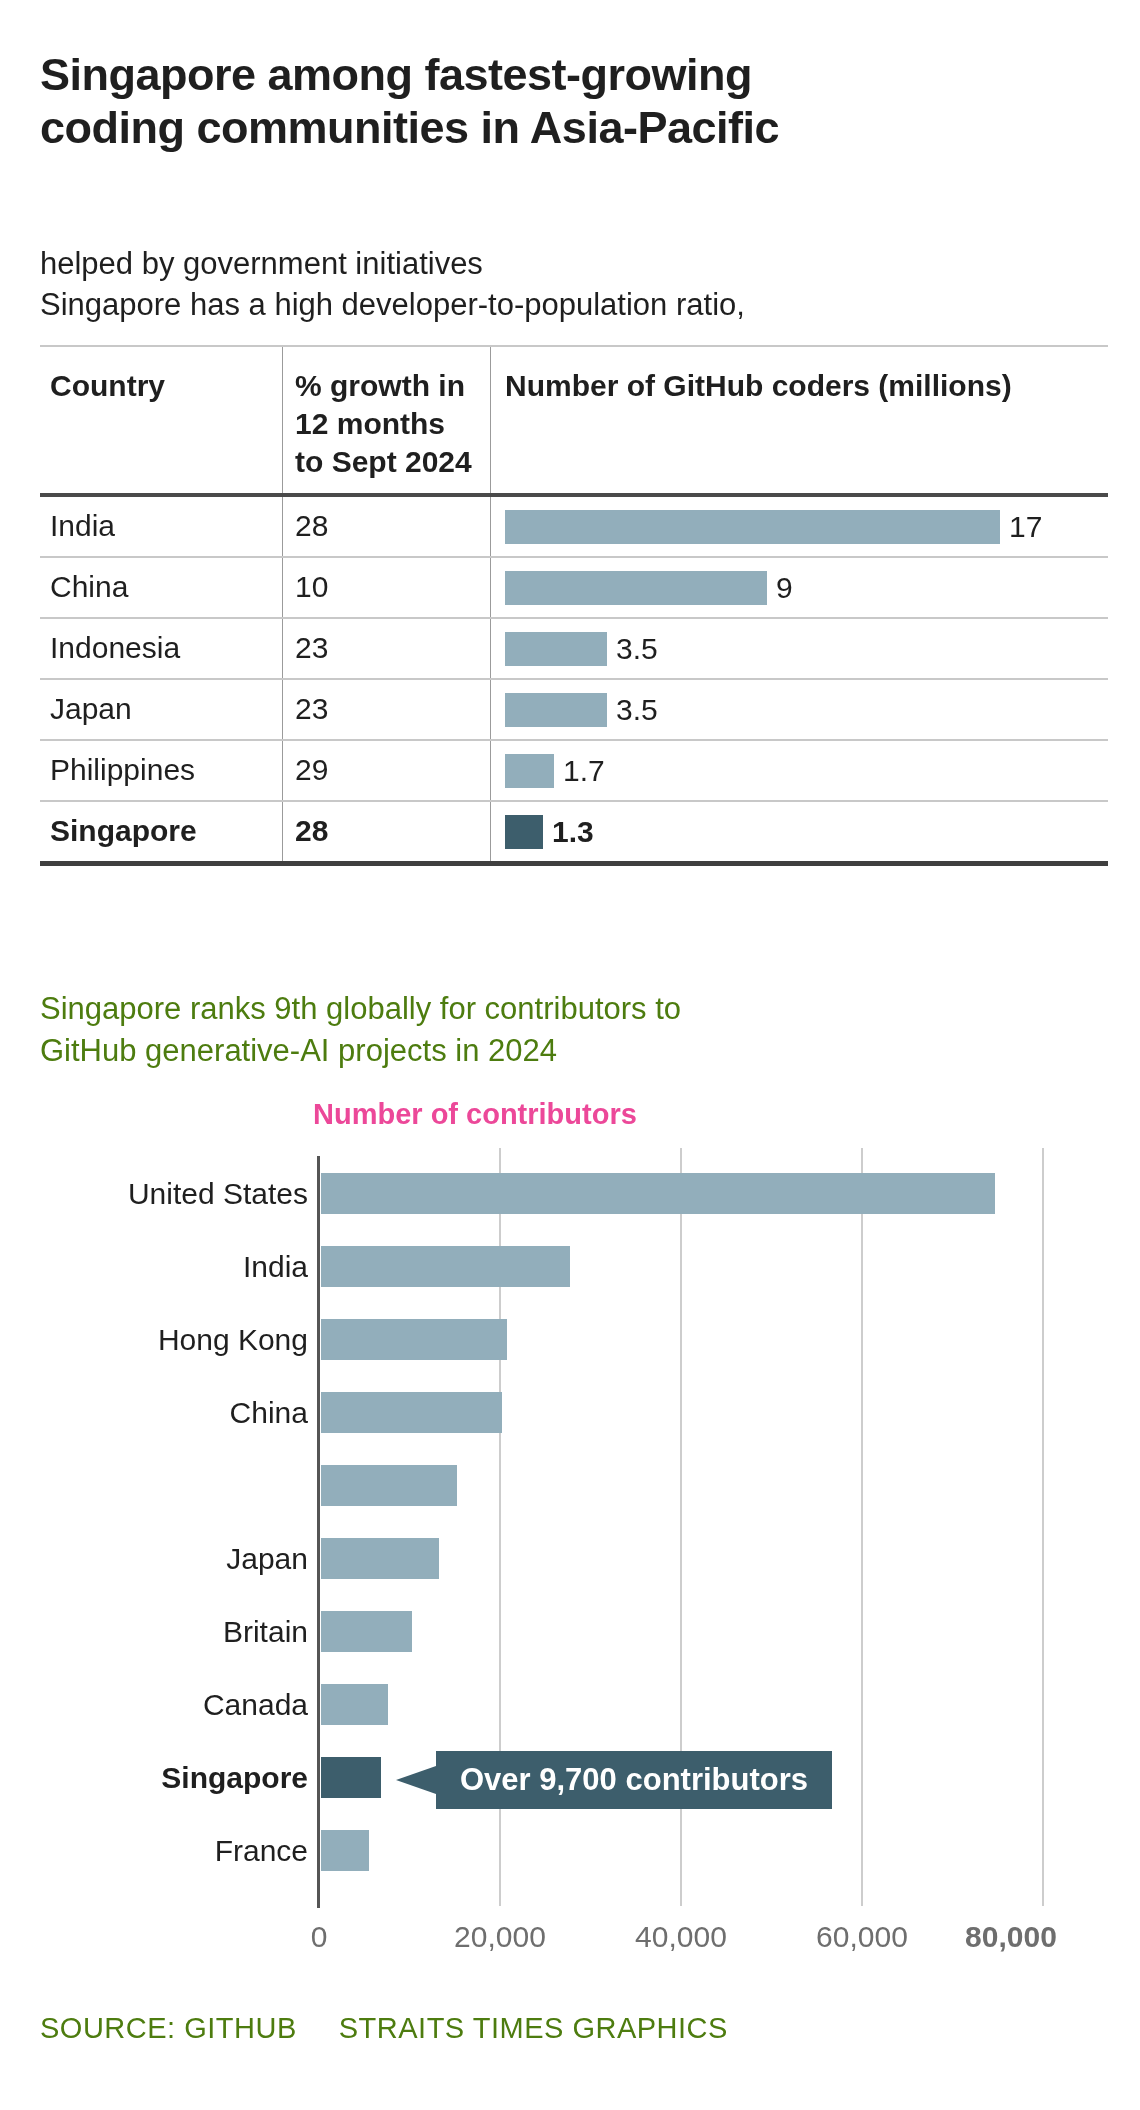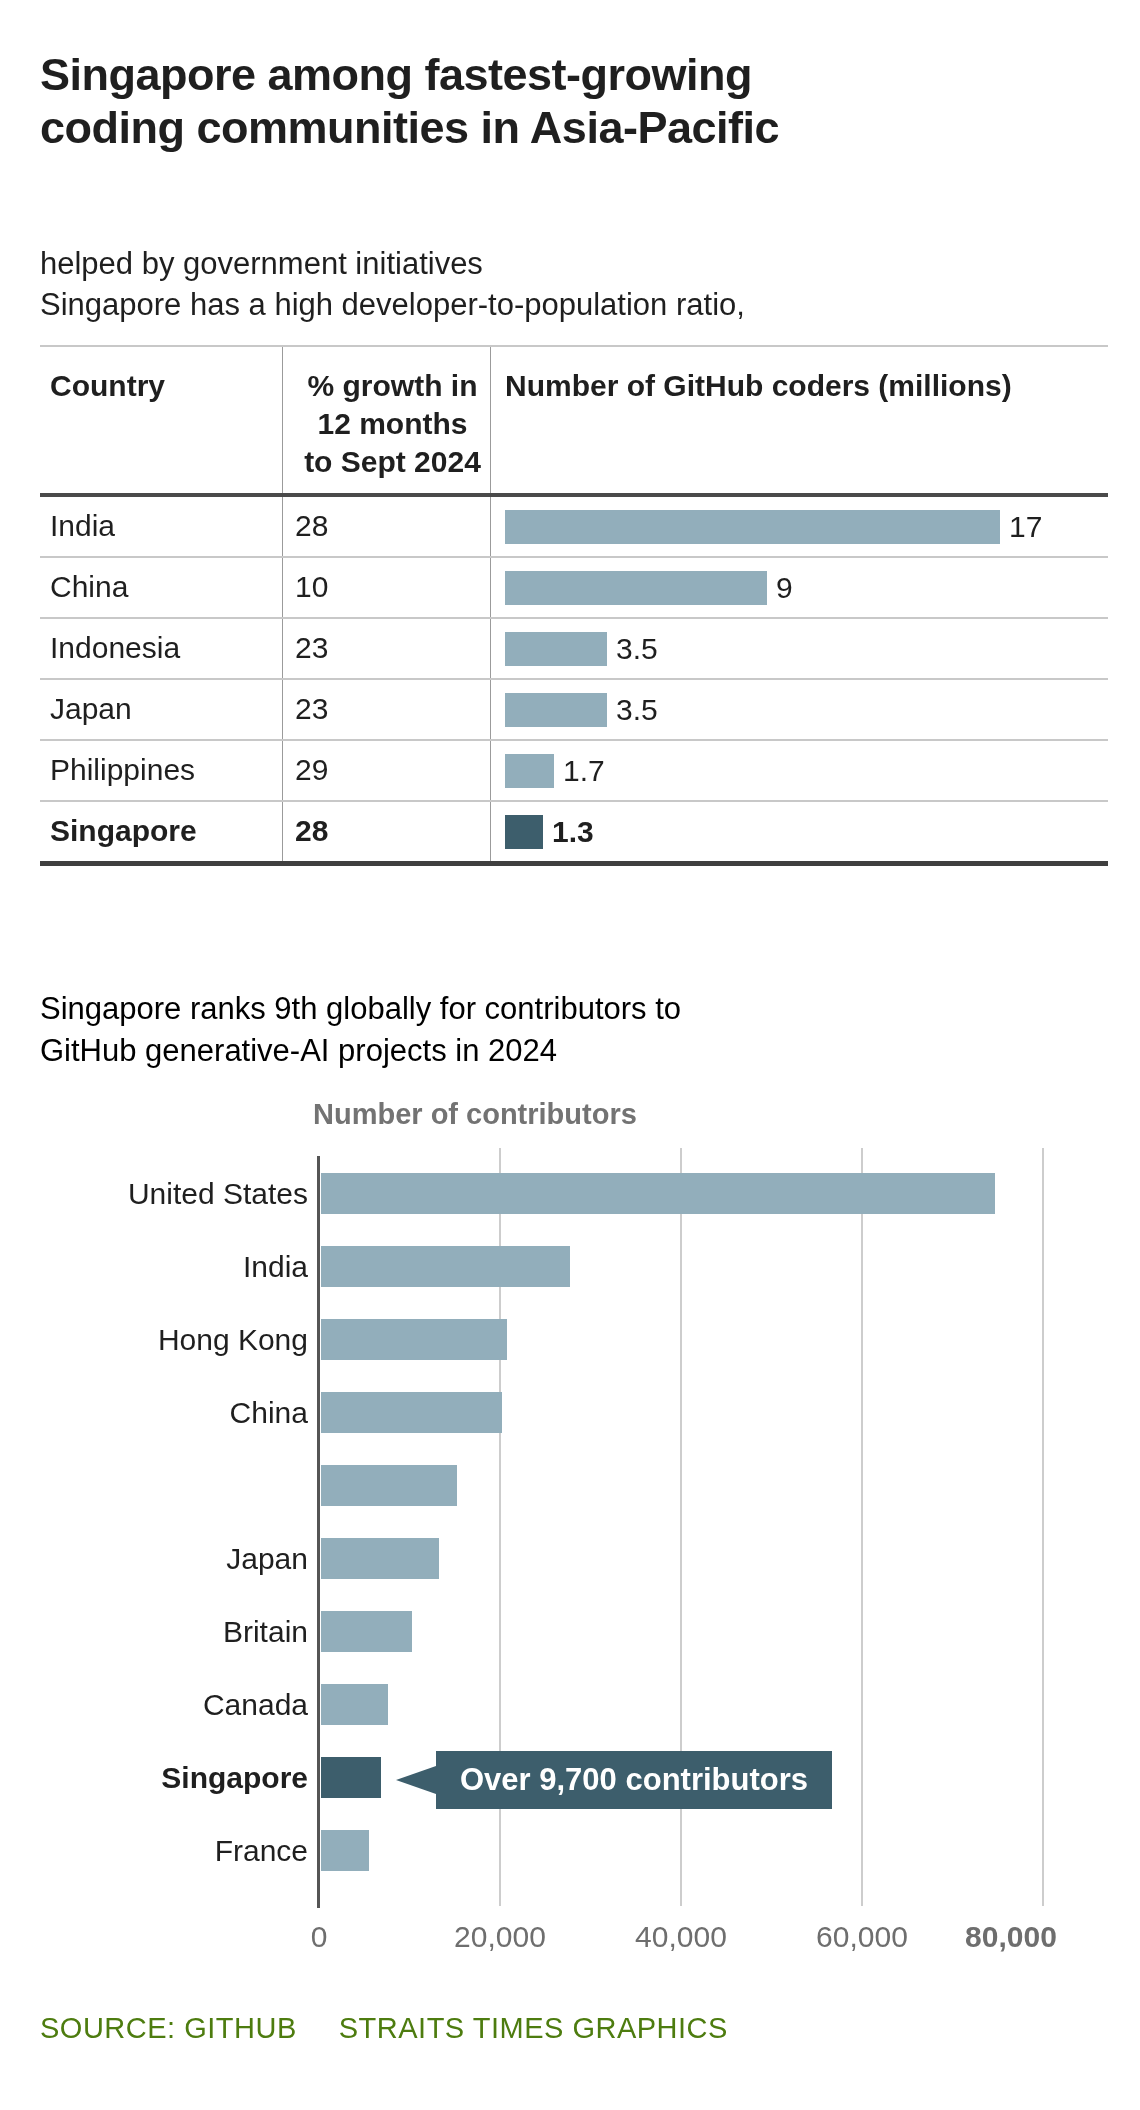--- a/index.html
+++ b/index.html
@@ -7,35 +7,35 @@
   #page{position:relative;width:1140px;height:2110px;background:#fff;overflow:hidden;}
 
   
   .main-title{position:absolute;left:40px;top:48px;font-size:45px;font-weight:bold;line-height:53px;letter-spacing:-0.5px;color:#1f1f1f;}
   .subtitle{position:absolute;left:40px;top:243px;font-size:31px;line-height:41px;color:#1f1f1f;}
 
   
   .ctable{position:absolute;left:40px;top:345px;width:1068px;border-top:2px solid #c8c8c8;}
   .thead{display:flex;height:150px;border-bottom:4px solid #4a4a4a;font-weight:bold;font-size:30px;line-height:38px;box-sizing:border-box;}
   .hcol1{width:243px;box-sizing:border-box;padding:20px 12px 0 10px;border-right:1px solid #9b9b9b;}
-  .hcol2{width:208px;box-sizing:border-box;padding:20px 0 0 12px;border-right:1px solid #9b9b9b;white-space:pre-line;text-align:center;}
+  .hcol2{width:208px;box-sizing:border-box;padding:20px 0 0 12px;border-right:1px solid #9b9b9b;white-space:pre-line;}
   .hcol3{flex:1;box-sizing:border-box;padding:20px 0 0 14px;}
   .trow{display:flex;height:61px;border-bottom:2px solid #c8c8c8;font-size:30px;box-sizing:border-box;}
   .trow:last-child{border-bottom:5px solid #3f3f3f;height:64px;}
   .tc1{width:243px;box-sizing:border-box;line-height:58px;padding-left:10px;border-right:1px solid #9b9b9b;}
   .tc2{width:208px;box-sizing:border-box;line-height:58px;padding-left:12px;border-right:1px solid #9b9b9b;}
   .tc3{flex:1;box-sizing:border-box;display:flex;align-items:center;padding-left:14px;}
   .tbar{height:34px;background:var(--bar-light);}
   .tval{margin-left:9px;}
   .trow.hl{font-weight:bold;}
   .trow.hl .tbar{background:var(--bar-dark);}
 
   
-  .s2-title{position:absolute;left:40px;top:988px;font-size:31px;line-height:42px;color:#000000;}
-  .axis-title{position:absolute;left:313px;top:1098px;font-size:29px;font-weight:bold;color:#737373;}
+  .s2-title{position:absolute;left:40px;top:988px;font-size:31px;line-height:42px;color:#4d7c0f;}
+  .axis-title{position:absolute;left:313px;top:1098px;font-size:29px;font-weight:bold;color:#ec4899;}
   .plot{position:absolute;left:40px;top:1140px;width:1068px;height:830px;}
   .gridline{position:absolute;top:8px;height:758px;width:2px;background:#cdcdcd;z-index:1;}
   .axisline{position:absolute;left:277px;top:16px;height:752px;width:3px;background:#555555;z-index:3;}
   .rowlabel{position:absolute;left:0;width:268px;height:41px;line-height:41px;text-align:right;font-size:30px;color:#1f1f1f;z-index:2;}
   .rowlabel.hl{font-weight:bold;}
   .hbar{position:absolute;left:281px;height:41px;background:var(--bar-light);z-index:2;}
   .hbar.hl{background:var(--bar-dark);}
   .tick{position:absolute;top:780px;transform:translateX(-50%);font-size:30px;color:#6e6e6e;z-index:2;}
   .callout{position:absolute;left:396px;top:611px;height:58px;line-height:58px;padding:0 24px;background:var(--bar-dark);color:#ffffff;font-weight:bold;font-size:31px;z-index:5;white-space:nowrap;}
   .callout-pointer{position:absolute;left:-40px;top:15px;width:0;height:0;border-top:14px solid transparent;border-bottom:14px solid transparent;border-right:40px solid var(--bar-dark);}

